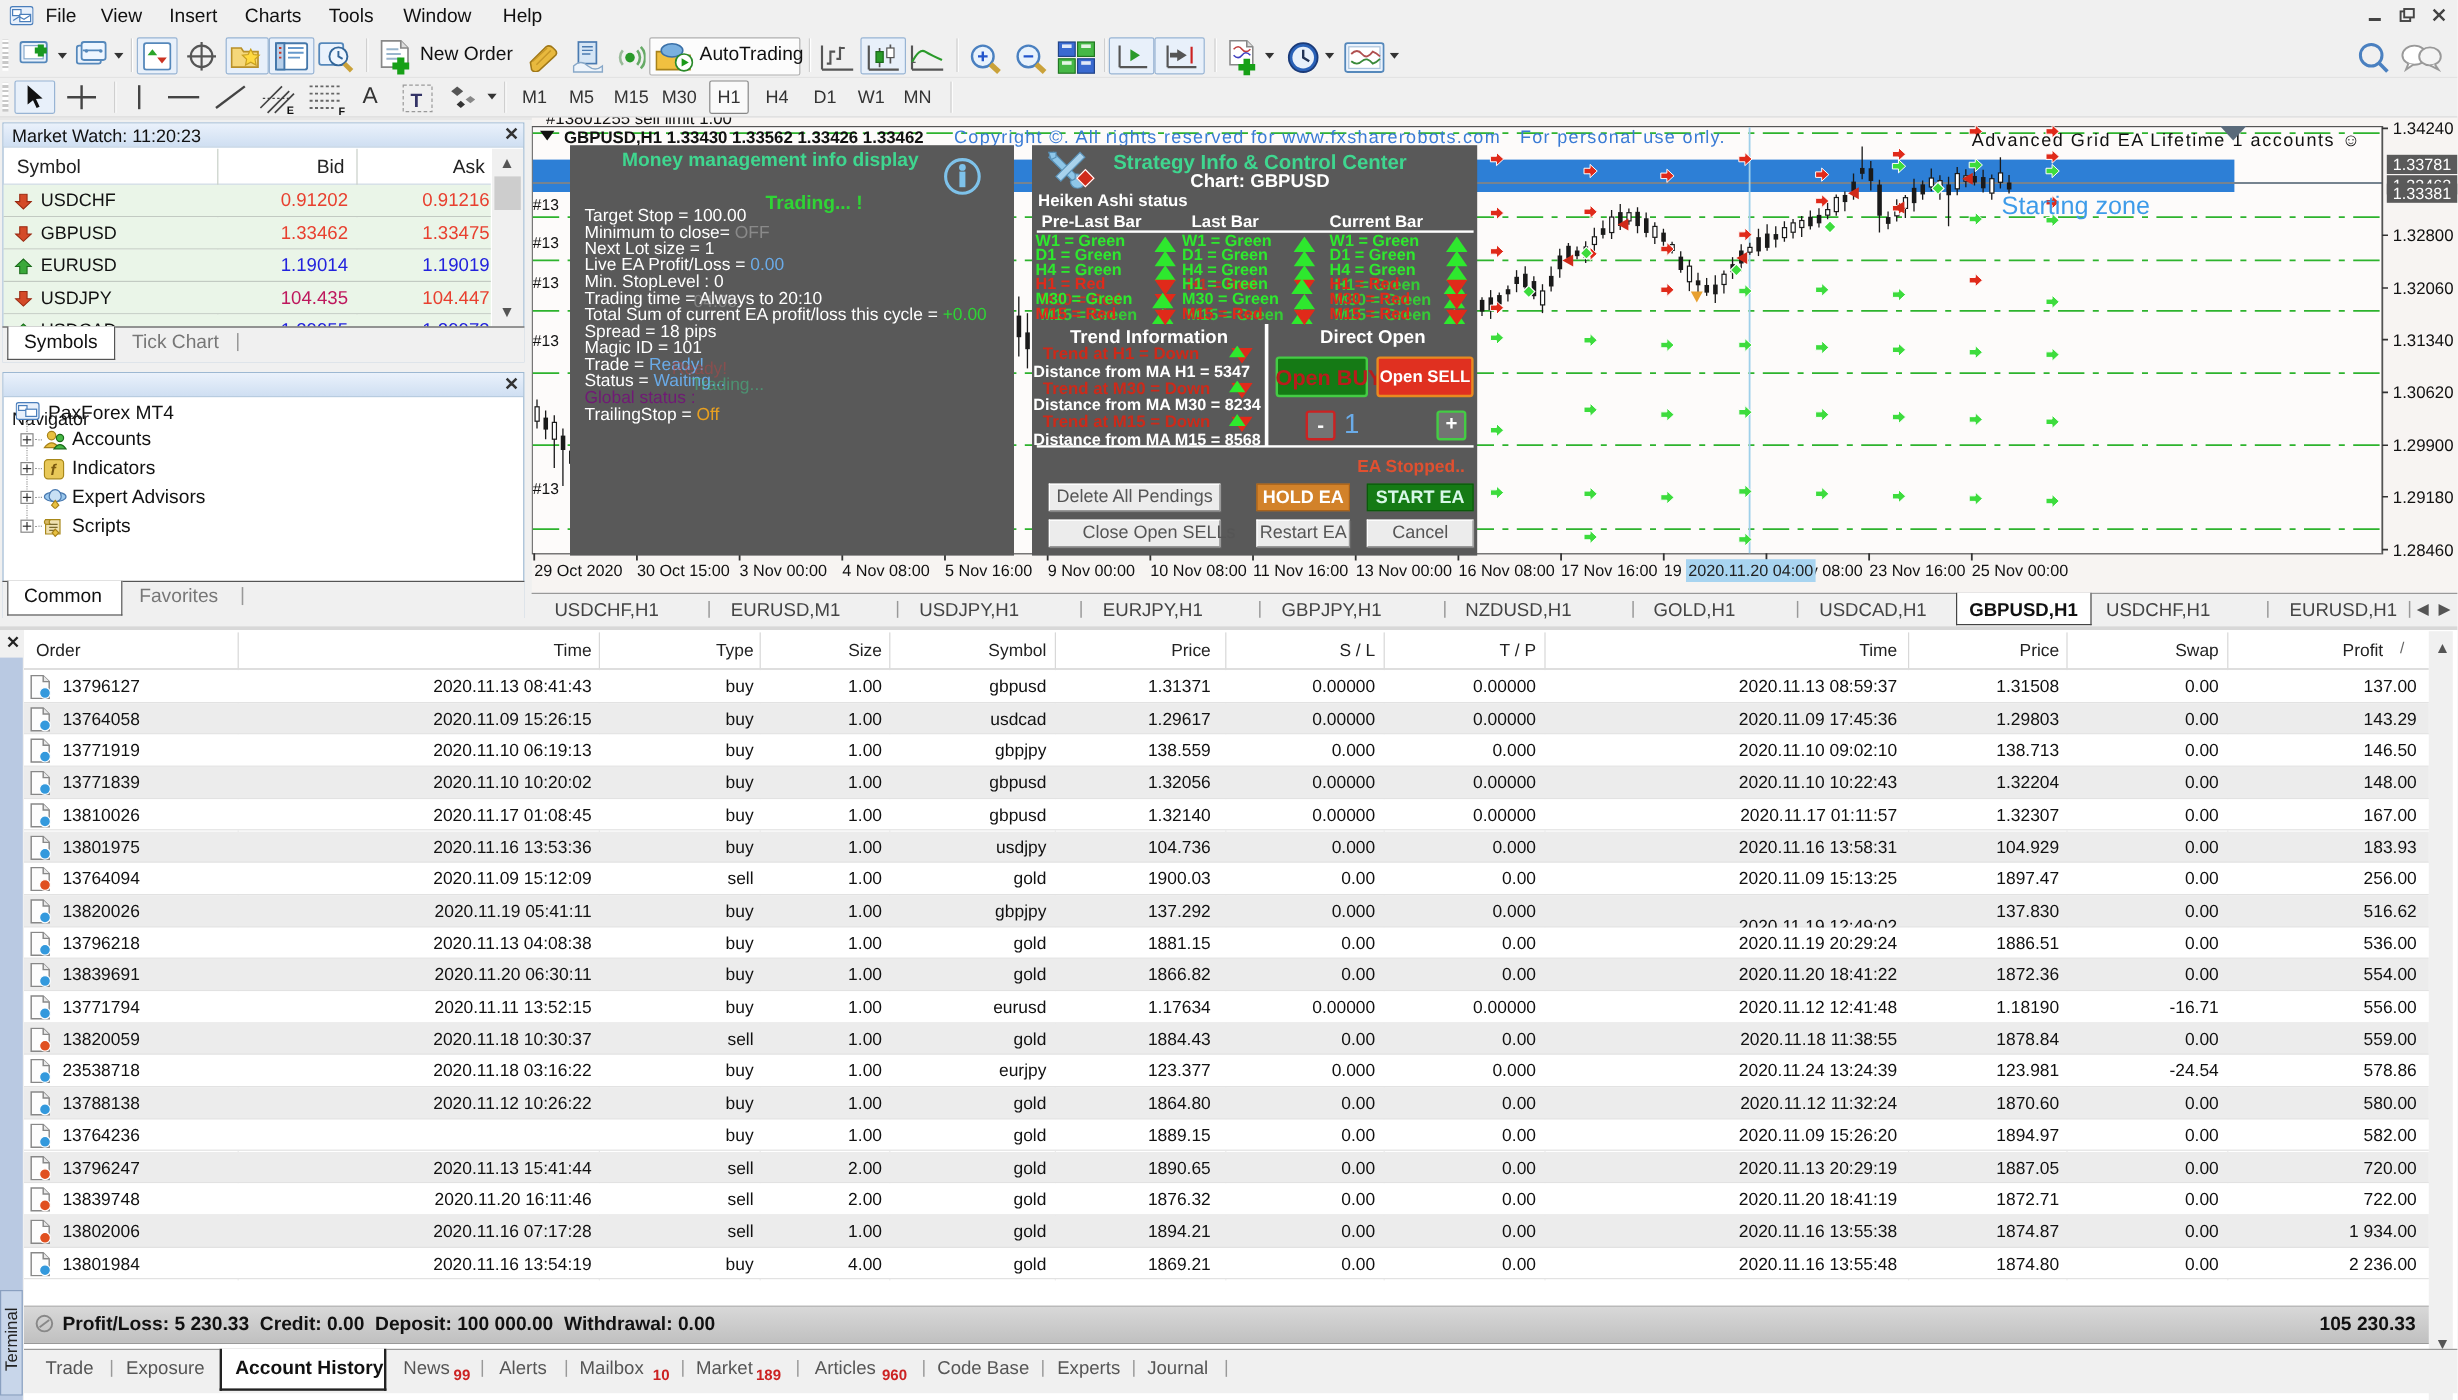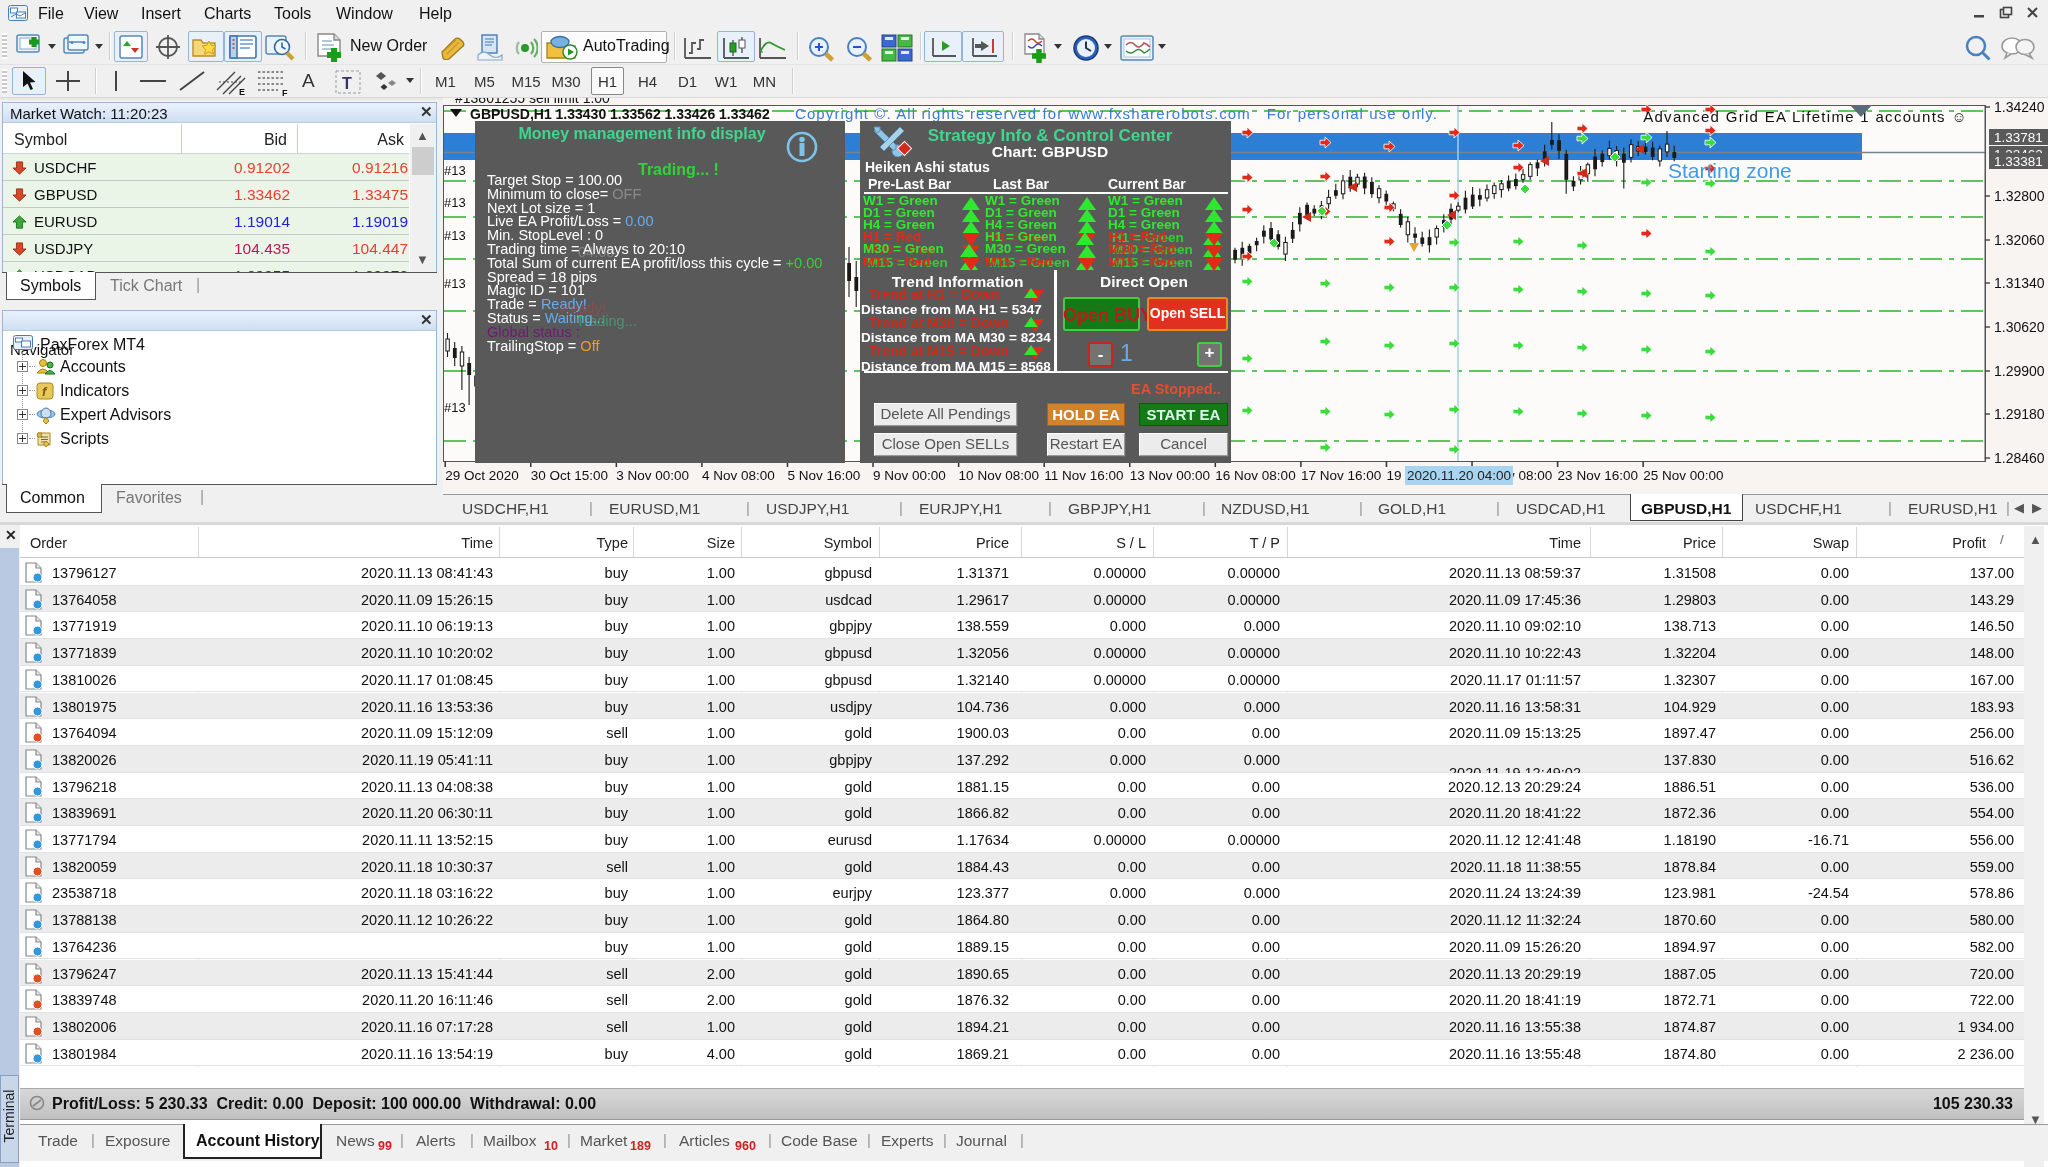--- a/index.html
+++ b/index.html
@@ -823,21 +823,21 @@
 <div class="ab" style="left:1197px;top:342px;width:25px;height:25px;background:#737373;border:2px solid #44cc44;border-radius:3px;"></div>
 <div class="tx" style="left:1197px;top:343px;width:25px;text-align:center;font-size:17px;font-weight:bold;color:#fff;">+</div>
 <div class="tx" style="left:1131px;top:381px;font-size:14.5px;font-weight:bold;color:#e05030;">EA Stopped..</div>
 <div class="ab" style="left:874px;top:403px;width:143px;height:23px;background:#ececec;border:1px solid #999;border-top-color:#fff;border-left-color:#fff;box-shadow:1px 1px 0 #666;"></div>
 <div class="tx" style="left:874px;top:405px;width:143px;text-align:center;font-size:15px;font-weight:normal;color:#555;">Delete All Pendings</div>
 <div class="ab" style="left:1047px;top:403px;width:78px;height:23px;background:#d2822a;border:1px solid #a8621a;"></div>
 <div class="tx" style="left:1047px;top:406px;width:78px;text-align:center;font-size:15px;font-weight:bold;color:#fff;">HOLD EA</div>
 <div class="ab" style="left:1139px;top:403px;width:89px;height:23px;background:#157a15;border:1px solid #0a5a0a;"></div>
 <div class="tx" style="left:1139px;top:406px;width:89px;text-align:center;font-size:15px;font-weight:bold;color:#d8f8e8;">START EA</div>
 <div class="ab" style="left:874px;top:433px;width:143px;height:23px;background:#ececec;border:1px solid #999;border-top-color:#fff;border-left-color:#fff;box-shadow:1px 1px 0 #666;"></div>
-<div class="tx" style="left:874px;top:435px;width:143px;text-align:center;font-size:15px;font-weight:normal;color:#555;">Close Open SELLs</div>
+<div class="tx" style="left:874px;top:435px;width:115px;text-align:center;font-size:15px;font-weight:normal;color:#555;padding-left:28px;">Close Open SELLs</div>
 <div class="ab" style="left:1047px;top:433px;width:78px;height:23px;background:#ececec;border:1px solid #999;border-top-color:#fff;border-left-color:#fff;box-shadow:1px 1px 0 #666;"></div>
 <div class="tx" style="left:1047px;top:435px;width:78px;text-align:center;font-size:15px;font-weight:normal;color:#555;">Restart EA</div>
 <div class="ab" style="left:1139px;top:433px;width:89px;height:23px;background:#ececec;border:1px solid #999;border-top-color:#fff;border-left-color:#fff;box-shadow:1px 1px 0 #666;"></div>
 <div class="tx" style="left:1139px;top:435px;width:89px;text-align:center;font-size:15px;font-weight:normal;color:#555;">Cancel</div>
 <div class="ab" style="left:443px;top:494px;width:1605px;height:27px;background:#f0f0f0;border-top:1px solid #999;"></div>
 <div class="tx" style="left:462px;top:500px;font-size:15.5px;color:#444;">USDCHF,H1</div>
 <div class="tx" style="left:609px;top:500px;font-size:15.5px;color:#444;">EURUSD,M1</div>
 <div class="tx" style="left:766px;top:500px;font-size:15.5px;color:#444;">USDJPY,H1</div>
 <div class="tx" style="left:919px;top:500px;font-size:15.5px;color:#444;">EURJPY,H1</div>
 <div class="tx" style="left:1068px;top:500px;font-size:15.5px;color:#444;">GBPJPY,H1</div>
@@ -1053,21 +1053,21 @@
 <circle cx="12.5" cy="15.5" r="4.5" fill="#3399dd" stroke="#fff"></circle>
 </svg>
 <div class="tx" style="left:52px;top:778.6px;font-size:14.5px;color:#111;">13796218</div>
 <div class="tx r" style="left:313px;top:778.6px;width:180px;font-size:14.5px;color:#111;">2020.11.13 04:08:38</div>
 <div class="tx r" style="left:448px;top:778.6px;width:180px;font-size:14.5px;color:#111;">buy</div>
 <div class="tx r" style="left:555px;top:778.6px;width:180px;font-size:14.5px;color:#111;">1.00</div>
 <div class="tx r" style="left:692px;top:778.6px;width:180px;font-size:14.5px;color:#111;">gold</div>
 <div class="tx r" style="left:829px;top:778.6px;width:180px;font-size:14.5px;color:#111;">1881.15</div>
 <div class="tx r" style="left:966px;top:778.6px;width:180px;font-size:14.5px;color:#111;">0.00</div>
 <div class="tx r" style="left:1100px;top:778.6px;width:180px;font-size:14.5px;color:#111;">0.00</div>
-<div class="tx r" style="left:1401px;top:778.6px;width:180px;font-size:14.5px;color:#111;">2020.12.13 20:29:24</div>
+<div class="tx r" style="left:1401px;top:778.6px;width:180px;font-size:14.5px;color:#111;">2020.11.19 20:29:24</div>
 <div class="tx r" style="left:1536px;top:778.6px;width:180px;font-size:14.5px;color:#111;">1886.51</div>
 <div class="tx r" style="left:1669px;top:778.6px;width:180px;font-size:14.5px;color:#111;">0.00</div>
 <div class="tx r" style="left:1834px;top:778.6px;width:180px;font-size:14.5px;color:#111;">536.00</div>
 <div class="ab" style="left:20px;top:799.3px;width:2004px;height:26.7px;background:#ececec;border-bottom:1px solid #e2e2e2;"></div>
 <svg class="ab" style="left:25px;top:802.3px" width="19" height="21" viewBox="0 0 19 21">
 <path d="M1 1 h10 l5 5 v14 h-15 z" fill="#fdfdfd" stroke="#888" stroke-width="1.2"></path>
 <path d="M11 1 v5 h5" fill="#e8e8e8" stroke="#888" stroke-width="1.2"></path>
 <circle cx="12.5" cy="15.5" r="4.5" fill="#3399dd" stroke="#fff"></circle>
 </svg>
 <div class="tx" style="left:52px;top:805.3px;font-size:14.5px;color:#111;">13839691</div>

